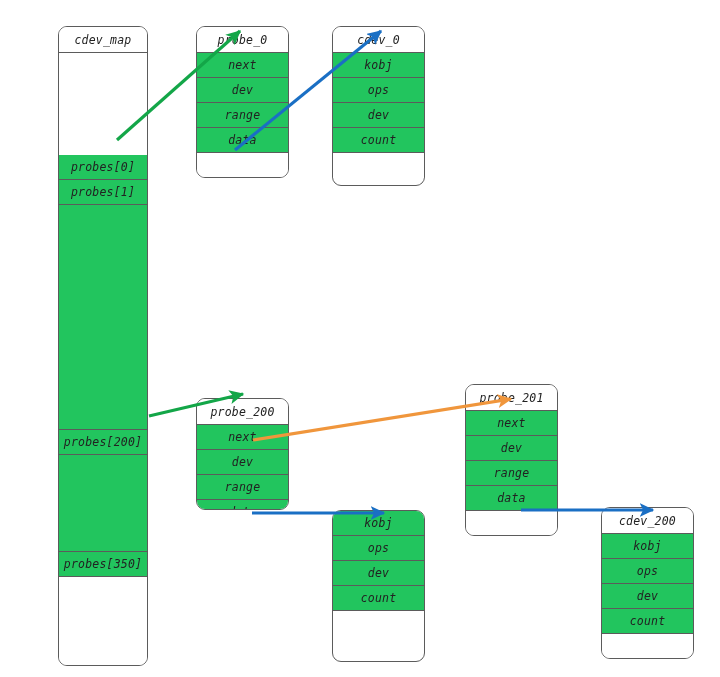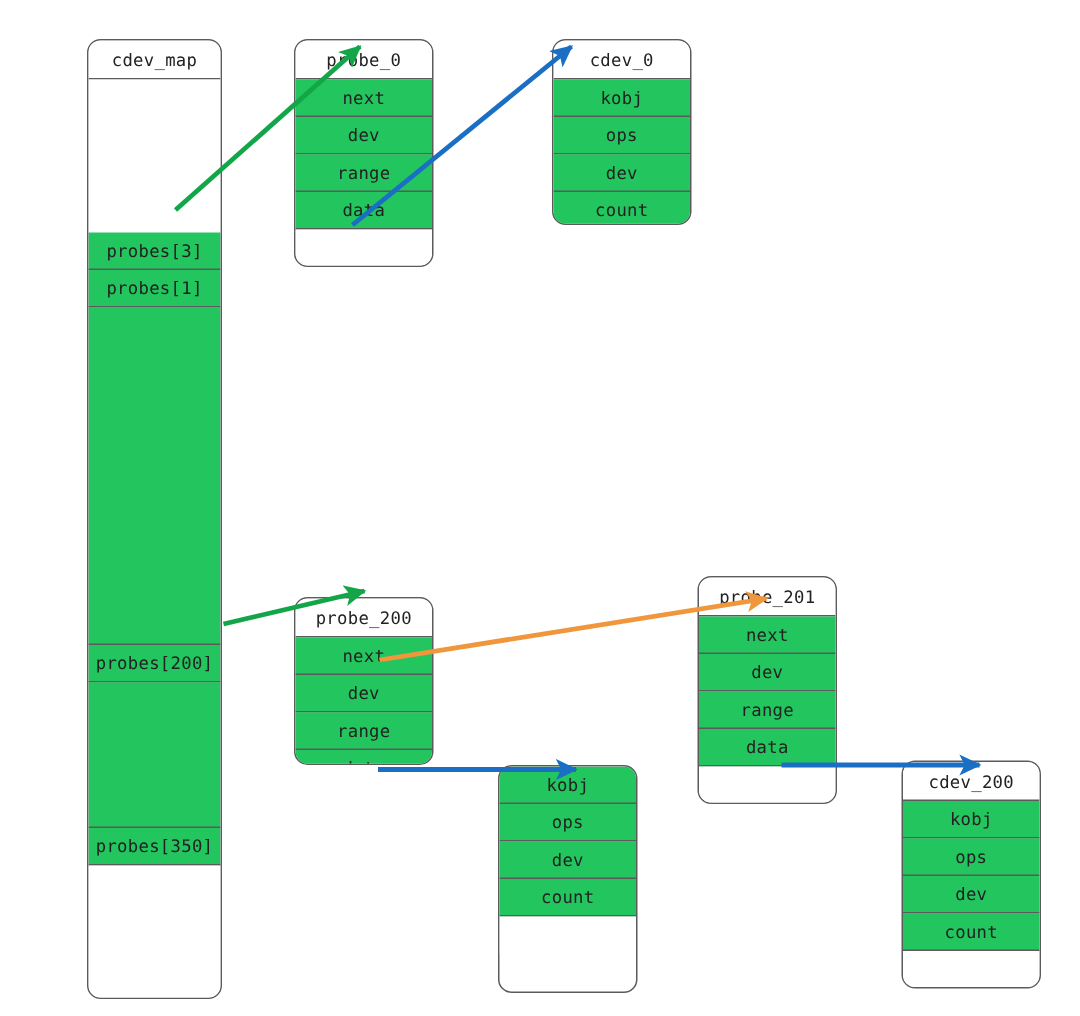--- a/index.html
+++ b/index.html
@@ -12,20 +12,21 @@
     height: 677px;
     position: relative;
     font-family: "DejaVu Sans Mono", "Liberation Mono", monospace;
     overflow: hidden;
   }
   #canvas {
     position: absolute;
     left: 0; top: 0;
     width: 720px;
     height: 677px;
+    font-style: italic;
   }
   .struct {
     position: absolute;
     box-sizing: border-box;
     border: 1.3px solid #5b5b5b;
     border-radius: 9px;
     background: #ffffff;
     overflow: hidden;
   }
   .row {
@@ -64,37 +65,37 @@
     pointer-events: none;
   }
 </style>
 </head>
 <body>
 
 <div id="canvas">
     <div class="struct" style="left: 58px; top: 26px; width: 90px; height: 640px;">
       <div class="row title" style="height: 26px;">cdev_map</div>
       <div class="row plain" style="height: 102px;"></div>
-      <div class="row filled" style="height: 25px;">probes[3]</div>
+      <div class="row filled" style="height: 25px;">probes[0]</div>
       <div class="row filled" style="height: 25px;">probes[1]</div>
       <div class="row filled" style="height: 225px;"></div>
       <div class="row filled" style="height: 25px;">probes[200]</div>
       <div class="row filled" style="height: 97px;"></div>
       <div class="row filled" style="height: 25px;">probes[350]</div>
       <div class="row blank" style="height: 114px;"></div>
     </div>
     <div class="struct" style="left: 196px; top: 26px; width: 93px; height: 152px;">
       <div class="row title" style="height: 26px;">probe_0</div>
       <div class="row filled" style="height: 25px;">next</div>
       <div class="row filled" style="height: 25px;">dev</div>
       <div class="row filled" style="height: 25px;">range</div>
       <div class="row filled" style="height: 25px;">data</div>
       <div class="row blank" style="height: 25px;"></div>
     </div>
-    <div class="struct" style="left: 332px; top: 26px; width: 93px; height: 124px; margin-left: 36px;">
+    <div class="struct" style="left: 332px; top: 26px; width: 93px; height: 160px;">
       <div class="row title" style="height: 26px;">cdev_0</div>
       <div class="row filled" style="height: 25px;">kobj</div>
       <div class="row filled" style="height: 25px;">ops</div>
       <div class="row filled" style="height: 25px;">dev</div>
       <div class="row filled" style="height: 25px;">count</div>
       <div class="row blank" style="height: 25px;"></div>
     </div>
     <div class="struct" style="left: 196px; top: 398px; width: 93px; height: 112px;">
       <div class="row title" style="height: 26px;">probe_200</div>
       <div class="row filled" style="height: 25px;">next</div>

